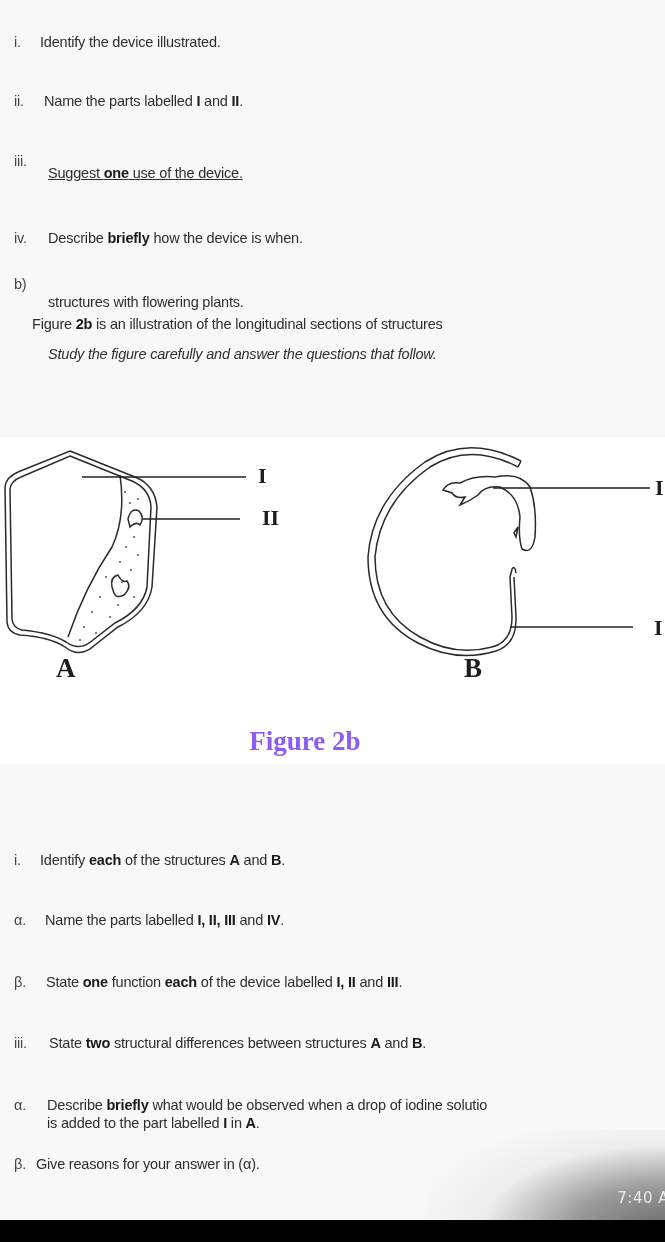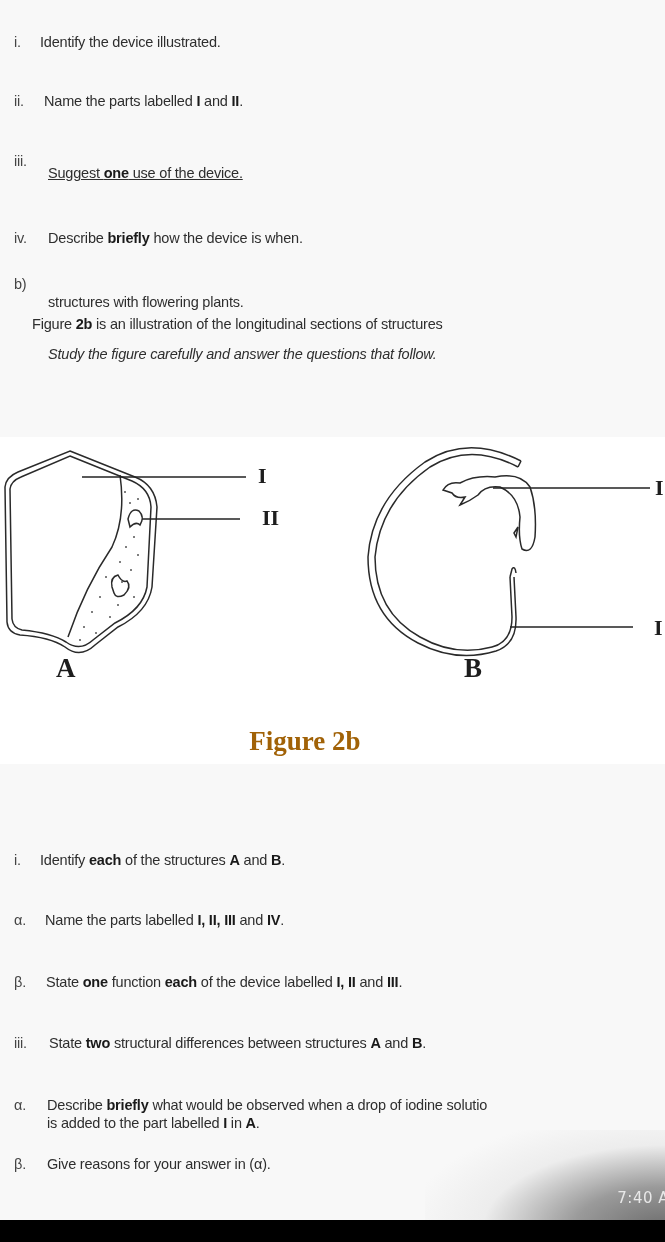--- a/index.html
+++ b/index.html
@@ -18,21 +18,21 @@
   .q .txt { position: absolute; white-space: nowrap; }
   .italic { font-style: italic; }
   .figure {
     position: absolute; left: 0; top: 437px; width: 665px; height: 327px;
     background: #ffffff;
   }
   .figure svg { position: absolute; left: 0; top: 0; }
   .serif { font-family: "Liberation Serif", serif; font-weight: bold; fill: #1d1d1d; }
   .caption {
     position: absolute; left: 0; width: 610px; top: 289px; text-align: center;
-    font-family: "Liberation Serif", serif; font-weight: bold; font-size: 27px; color: #a16207;
+    font-family: "Liberation Serif", serif; font-weight: bold; font-size: 27px; color: #8b5cf6;
   }
   .shadow {
     position: absolute; right: 0; bottom: 22px; width: 240px; height: 90px;
     background: radial-gradient(ellipse 260px 120px at 100% 110%, #6c6c6c 0%, #9a9a9a 35%, rgba(220,220,220,0.4) 70%, rgba(248,248,248,0) 100%);
   }
   .clock {
     position: absolute; right: -4px; bottom: 35px; color: #e8e8e8; font-size: 15px;
     font-family: "DejaVu Sans", sans-serif; letter-spacing: 0.5px;
   }
   .navbar {
@@ -146,18 +146,18 @@
 </div>
 
 <div class="q" style="top:1096px;">
   <span class="num">α.</span>
   <span class="txt" style="left:33px;top:0;"><span>Describe </span><b>briefly</b><span> what would be observed when a drop of iodine solutio</span></span>
   <span class="txt" style="left:33px;top:18px;"><span>is added to the part labelled </span><b>I</b><span> in </span><b>A</b><span>.</span></span>
 </div>
 
 <div class="q" style="top:1155px;">
   <span class="num">β.</span>
-  <span class="txt" style="left:33px;top:0;"><span>Give reasons for your answer in (α).</span></span>
+  <span class="txt" style="left:22px;top:0;"><span>Give reasons for your answer in (α).</span></span>
 </div>
 
 <div class="shadow"></div>
 <div class="clock">7:40 A</div>
 <div class="navbar"></div>
 
 </body></html>

